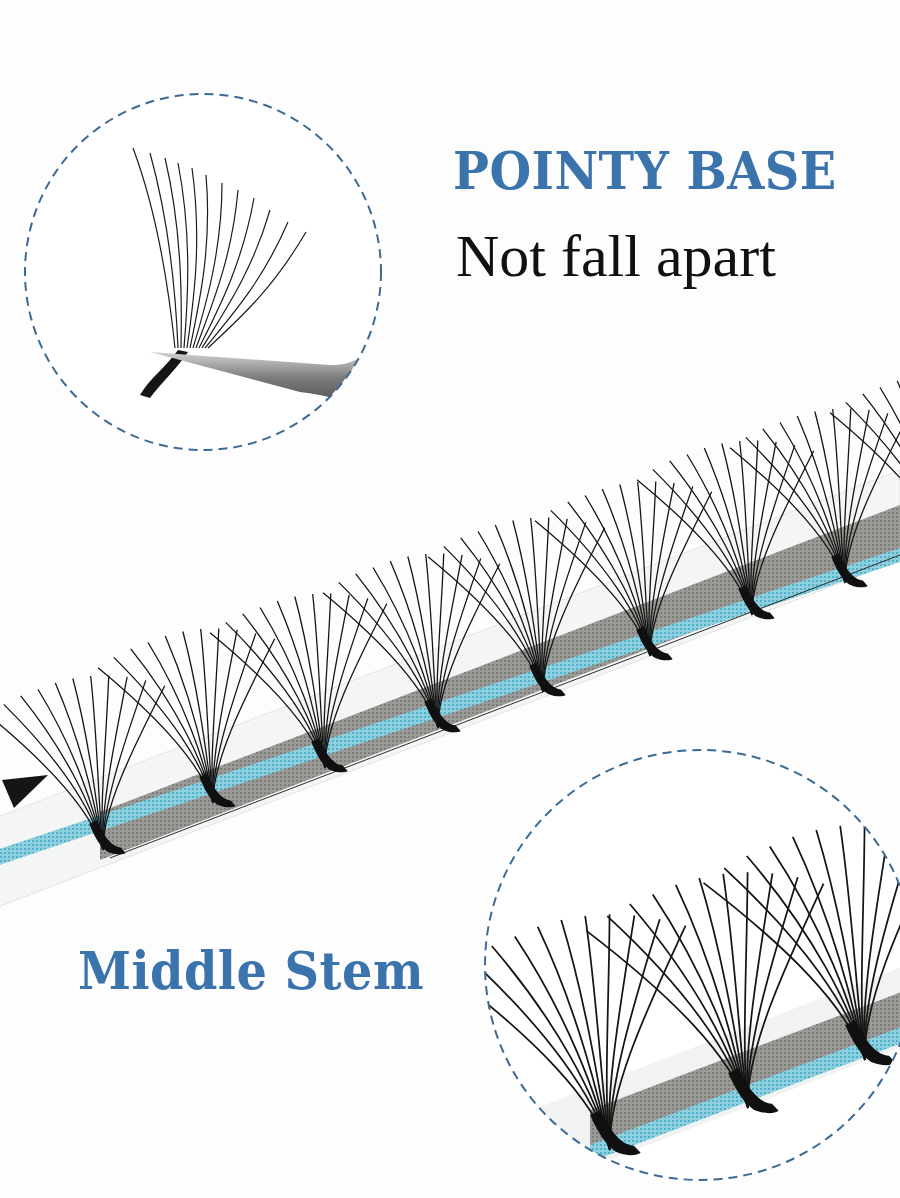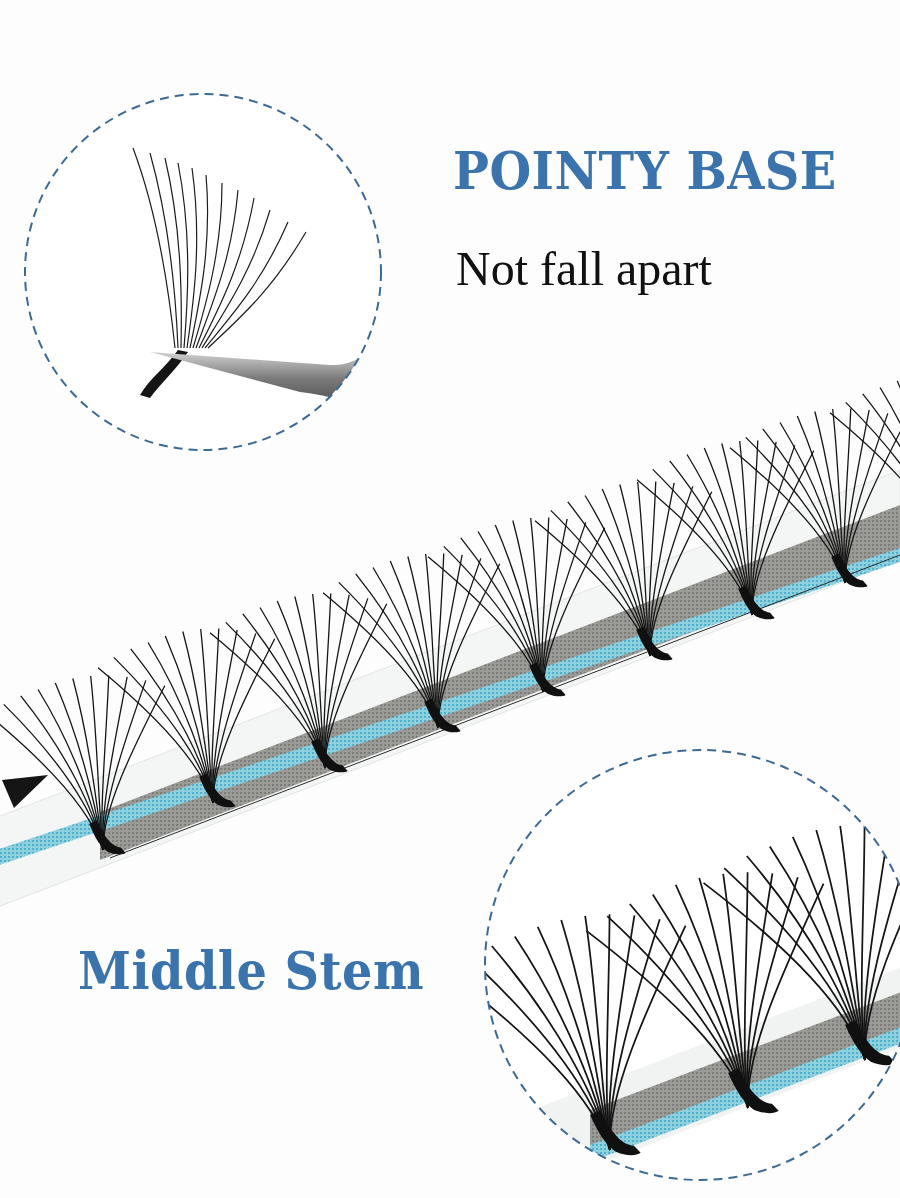--- a/index.html
+++ b/index.html
@@ -14,21 +14,21 @@
     letter-spacing: 0.5px;
     white-space: nowrap;
   }
   .subtext {
     position: absolute;
     font-family: "Liberation Serif", "DejaVu Serif", serif;
     color: #111111;
     white-space: nowrap;
   }
   #pointy-heading { left: 453px; top: 140px; font-size: 52px; transform: scaleX(0.92); transform-origin: left top; }
-  #pointy-sub { left: 456px; top: 241px; font-size: 48px; }
+  #pointy-sub { left: 456px; top: 222px; font-size: 60px; }
   #stem-heading { left: 78px; top: 940px; font-size: 52px; transform: scaleX(0.92); transform-origin: left top; }
   #stem-sub { left: 80px; top: 1028px; font-size: 48px; }
 </style>
 </head>
 <body>
 
 <div class="stage">
 
   <svg class="art" viewBox="0 0 900 1198" xmlns="http://www.w3.org/2000/svg">
     <defs>

